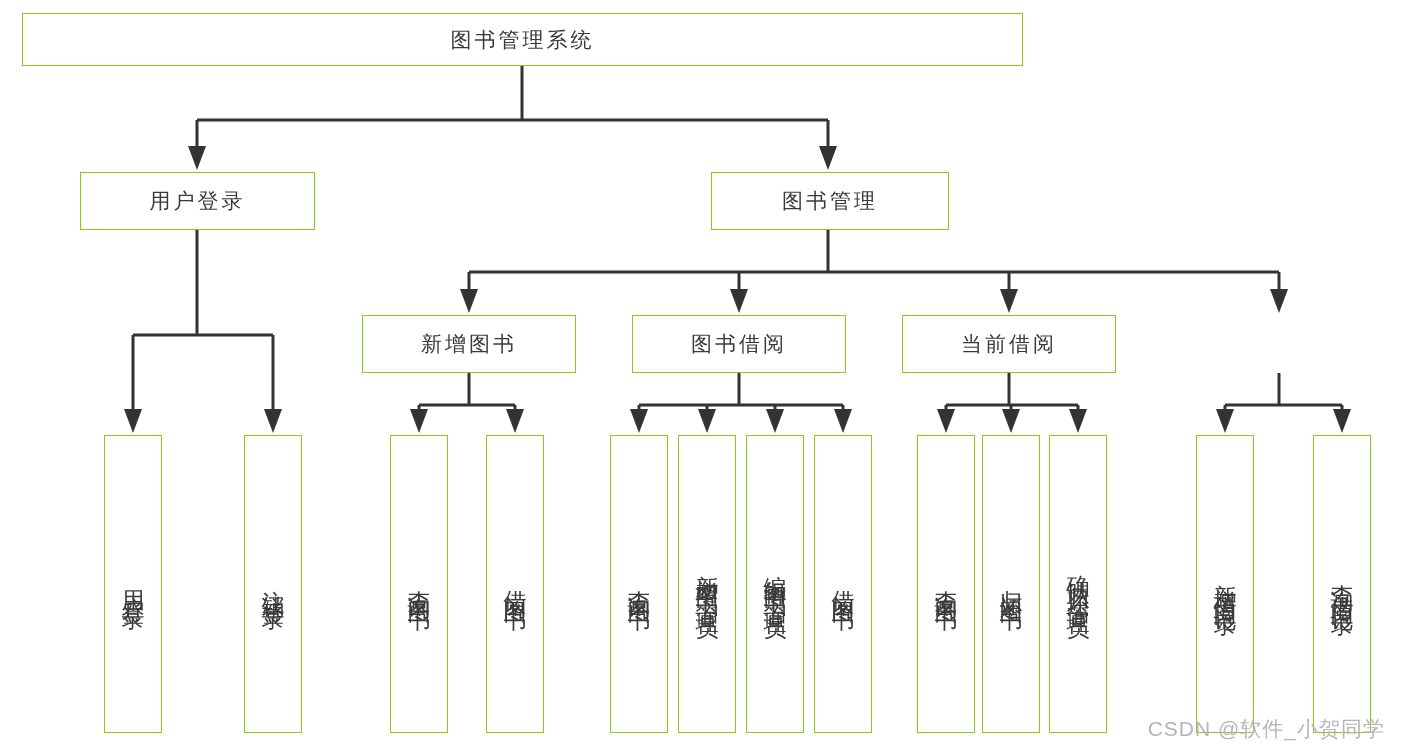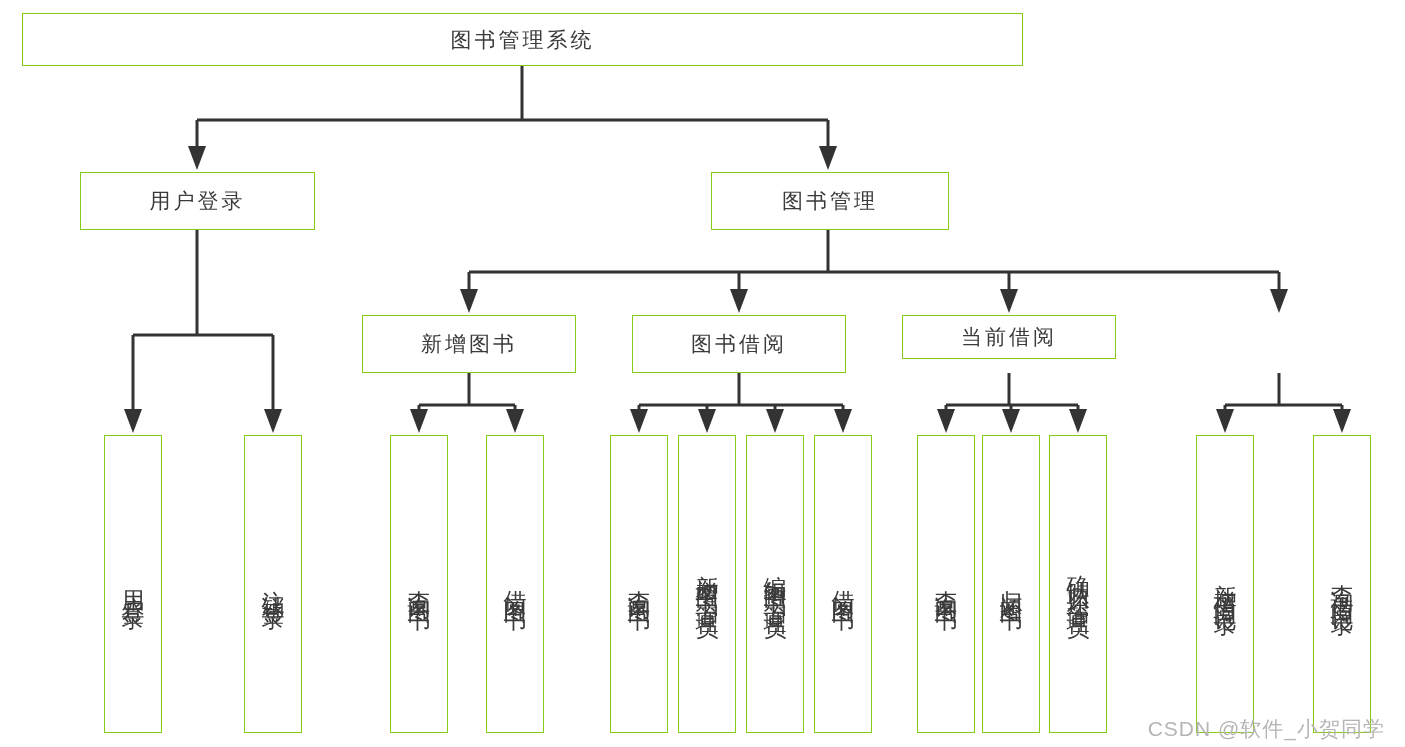--- a/index.html
+++ b/index.html
@@ -102,21 +102,21 @@
   <div class="box h" style="left:711px; top:172px; width:238px; height:58px;">
     <span class="lbl">图书管理</span>
   </div>
 
   <div class="box h" style="left:362px; top:315px; width:214px; height:58px;">
     <span class="lbl">新增图书</span>
   </div>
   <div class="box h" style="left:632px; top:315px; width:214px; height:58px;">
     <span class="lbl">图书借阅</span>
   </div>
-  <div class="box h" style="left:902px; top:315px; width:214px; height:44px;">
+  <div class="box h" style="left:902px; top:315px; width:214px; height:58px;">
     <span class="lbl">当前借阅</span>
   </div>
 
   <div class="box v" style="left:104px; top:435px;">
     <span class="vlbl">用户登录</span>
   </div>
   <div class="box v" style="left:244px; top:435px;">
     <span class="vlbl">注销登录</span>
   </div>
 

